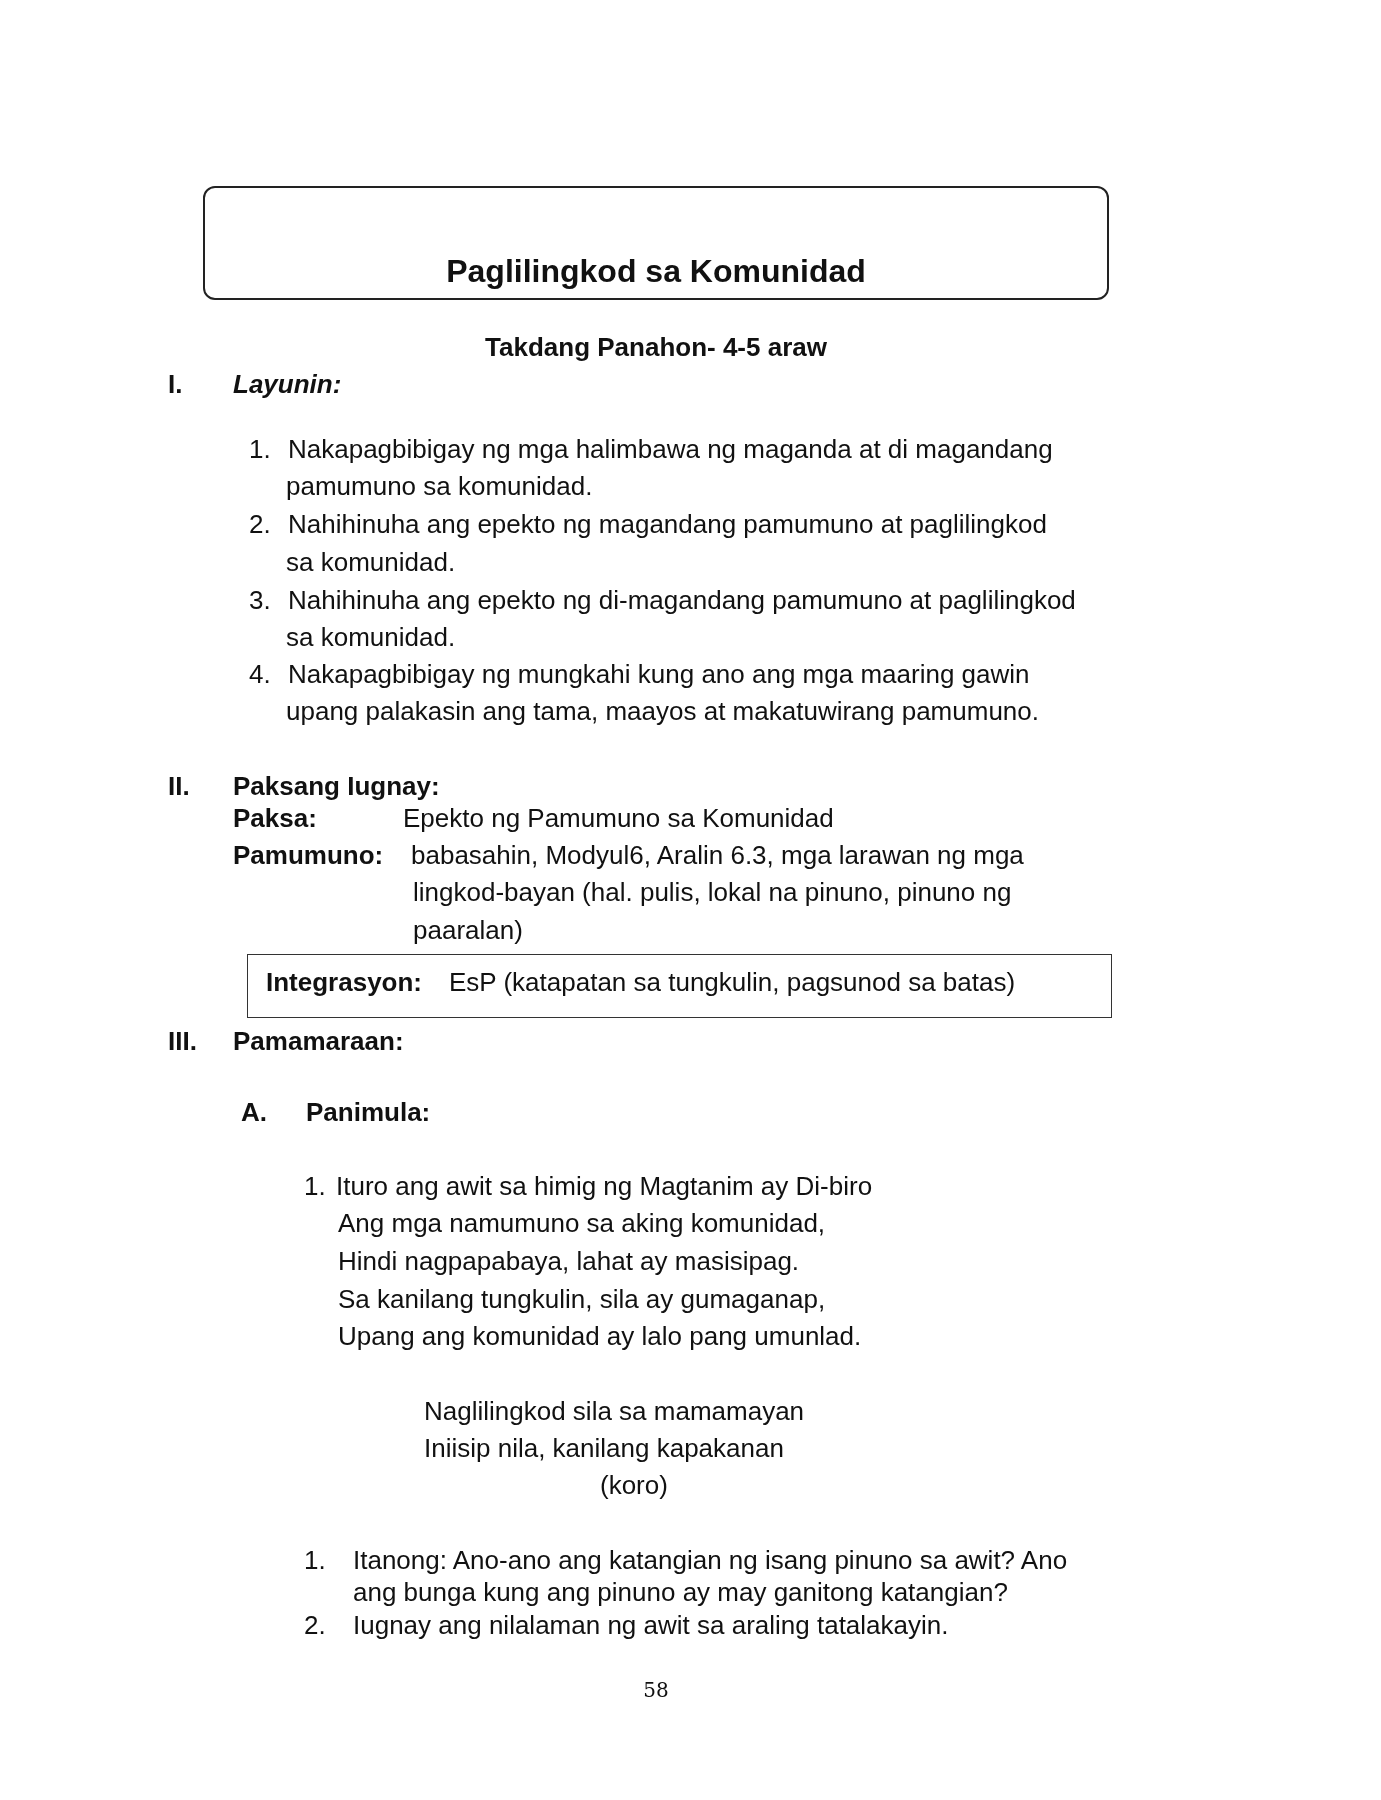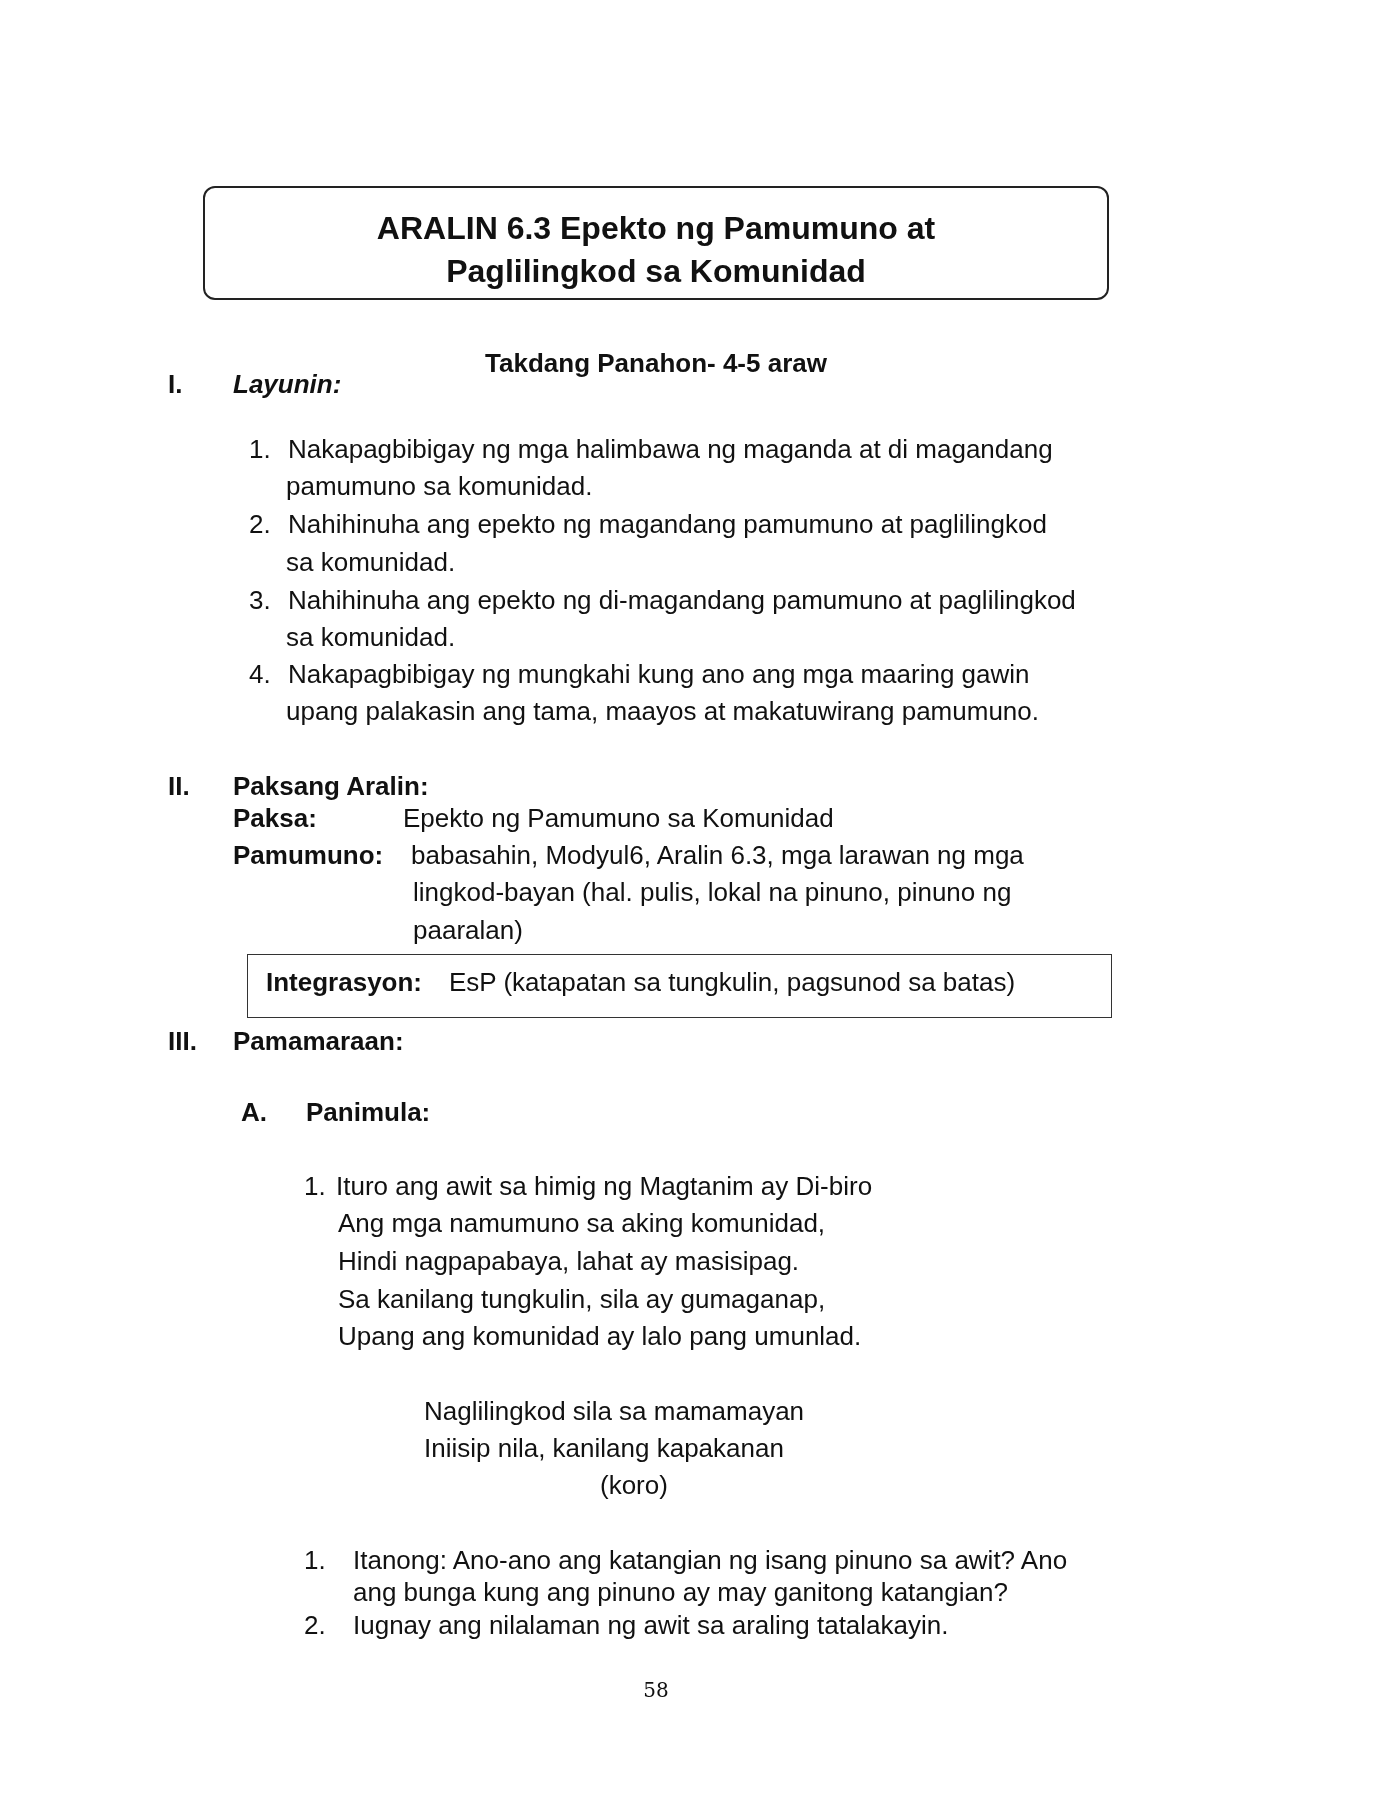--- a/index.html
+++ b/index.html
@@ -13,25 +13,24 @@
   .title-line { position: absolute; left: 0; width: 100%; text-align: center;
                 font-size: 32px; font-weight: bold; line-height: 36px; }
   .integ-box { position: absolute; left: 247px; top: 954px; width: 865px; height: 64px;
                border: 1.5px solid #333; box-sizing: border-box; }
   .pagenum { font-family: "DejaVu Serif", serif; font-size: 20px; }
 </style>
 </head>
 <body>
 
 <div class="title-box">
-  <div class="title-line" style="top:22px;">ARALIN 6.3    Epekto ng Pamumuno at</div>
   <div class="title-line" style="top:65px;">Paglilingkod sa Komunidad</div>
 </div>
 
-<div class="abs t b" style="left:0; width:1312px; text-align:center; top:332px;margin-top:16px;">Takdang Panahon-  4-5 araw</div>
+<div class="abs t b" style="left:0; width:1312px; text-align:center; top:332px;">Takdang Panahon-  4-5 araw</div>
 
 <div class="abs t b" style="left:168px; top:369px;">I.</div>
 <div class="abs t b" style="left:233px; top:369px;font-style:italic;">Layunin:</div>
 
 <div>
   <div class="abs t" style="left:249px; top:434px;">1.</div>
   <div class="abs t" style="left:288px; top:434px;">Nakapagbibigay ng mga halimbawa ng maganda at di magandang</div>
   <div class="abs t" style="left:286px; top:471px;">pamumuno sa komunidad.</div>
 
   <div class="abs t" style="left:249px; top:509px;">2.</div>
@@ -41,21 +40,21 @@
   <div class="abs t" style="left:249px; top:585px;">3.</div>
   <div class="abs t" style="left:288px; top:585px;">Nahihinuha ang epekto ng di-magandang pamumuno at paglilingkod</div>
   <div class="abs t" style="left:286px; top:622px;">sa komunidad.</div>
 
   <div class="abs t" style="left:249px; top:659px;">4.</div>
   <div class="abs t" style="left:288px; top:659px;">Nakapagbibigay ng mungkahi kung ano ang mga maaring gawin</div>
   <div class="abs t" style="left:286px; top:696px;">upang palakasin ang tama, maayos at makatuwirang pamumuno.</div>
 </div>
 
 <div class="abs t b" style="left:168px; top:771px;">II.</div>
-<div class="abs t b" style="left:233px; top:771px;">Paksang Aralin:</div>
+<div class="abs t b" style="left:233px; top:771px;">Paksang Iugnay:</div>
 
 <div class="abs t b" style="left:233px; top:803px;">Paksa:</div>
 <div class="abs t" style="left:403px; top:803px;">Epekto ng Pamumuno sa Komunidad</div>
 
 <div class="abs t b" style="left:233px; top:840px;">Pamumuno:</div>
 <div class="abs t" style="left:411px; top:840px;">babasahin, Modyul6, Aralin 6.3, mga larawan ng mga</div>
 <div class="abs t" style="left:413px; top:877px;">lingkod-bayan (hal. pulis, lokal na pinuno, pinuno ng</div>
 <div class="abs t" style="left:413px; top:915px;">paaralan)</div>
 
 <div class="integ-box">

